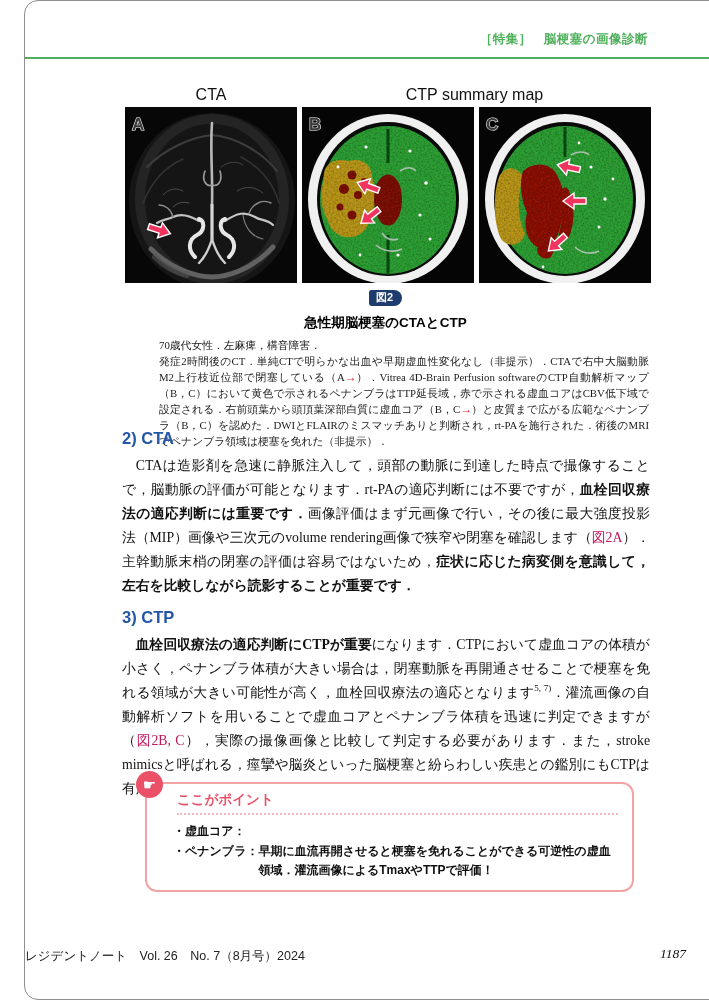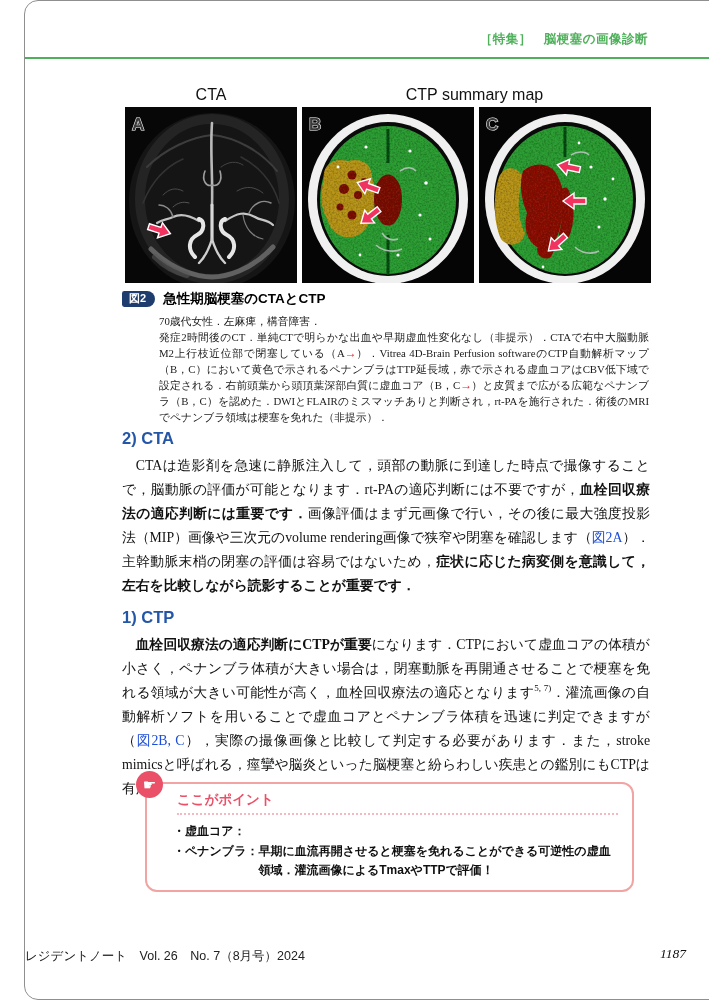--- a/index.html
+++ b/index.html
@@ -30,32 +30,32 @@
   .fig-title.cta { left: 100px; width: 172px; }
   .fig-title.ctp { left: 277px; width: 345px; }
   .panels { position: absolute; top: 106px; left: 100px; display: flex; gap: 5px; }
   .panels svg { display: block; }
   .plabel {
     font-family: "Liberation Sans", sans-serif; font-size: 17px; font-weight: bold;
     fill: #3a3a3a; stroke: #ffffff; stroke-width: 1.1px; paint-order: stroke;
   }
   
   .figcap { position: absolute; top: 289px; left: 97px; width: 527px; }
-  .figcap-head { display: flex; align-items: center; gap: 8px; margin-bottom: 5px; }
+  .figcap-head { display: flex; align-items: center; gap: 8px; margin-bottom: 5px; flex-direction: column; }
   .badge {
     background: #1f3c6e; color: #fff; font-size: 11px; font-weight: bold;
     padding: 2px 9px 3px 7px; border-radius: 3px 10px 10px 3px; line-height: 1;
   }
   .figcap-title { font-size: 13.5px; font-weight: bold; color: #000; }
   .figcap-body {
     margin-left: 37px; font-family: "Liberation Serif", serif;
     font-size: 10.8px; line-height: 16px; color: #1a1a1a; text-align: justify;
   }
   .inl-arrow { color: #e8232e; font-weight: bold; font-size: 12px; letter-spacing: -1px; }
-  .red { color: #1d4ed8; }
+  .red { color: #be185d; }
   
   .sec-h { position: absolute; left: 97px; color: #2456a8; font-size: 16.5px; font-weight: bold; }
   .sec-h.s2 { top: 428px; }
   .sec-h.s3 { top: 607px; }
   .bodyp {
     position: absolute; left: 97px; width: 528px;
     font-family: "Liberation Serif", serif; font-size: 13.8px; line-height: 24px;
     color: #111; text-align: justify; text-indent: 1em;
   }
   .bodyp.p2 { top: 453px; }
@@ -246,21 +246,21 @@
     </div>
     <div class="figcap-body">
       <div>70歳代女性．左麻痺，構音障害．</div>
       <div><span>発症2時間後のCT．単純CTで明らかな出血や早期虚血性変化なし（非提示）．CTAで右中大脳動脈M2上行枝近位部で閉塞している（A</span><span class="inl-arrow">→</span><span>）．Vitrea 4D-Brain Perfusion softwareのCTP自動解析マップ（B，C）において黄色で示されるペナンブラはTTP延長域，赤で示される虚血コアはCBV低下域で設定される．右前頭葉から頭頂葉深部白質に虚血コア（B，C</span><span class="inl-arrow">→</span><span>）と皮質まで広がる広範なペナンブラ（B，C）を認めた．DWIとFLAIRのミスマッチありと判断され，rt-PAを施行された．術後のMRIでペナンブラ領域は梗塞を免れた（非提示）．</span></div>
     </div>
   </div>
 
   <div class="sec-h s2">2) CTA</div>
   <p class="bodyp p2"><span>CTAは造影剤を急速に静脈注入して，頭部の動脈に到達した時点で撮像することで，脳動脈の評価が可能となります．rt-PAの適応判断には不要ですが，</span><b>血栓回収療法の適応判断には重要です．</b><span>画像評価はまず元画像で行い，その後に最大強度投影法（MIP）画像や三次元のvolume rendering画像で狭窄や閉塞を確認します（</span><span class="red">図2A</span><span>）．主幹動脈末梢の閉塞の評価は容易ではないため，</span><b>症状に応じた病変側を意識して，左右を比較しながら読影することが重要です．</b></p>
 
-  <div class="sec-h s3">1) CTP</div>
+  <div class="sec-h s3">3) CTP</div>
   <p class="bodyp p3"><b>血栓回収療法の適応判断にCTPが重要</b><span>になります．CTPにおいて虚血コアの体積が小さく，ペナンブラ体積が大きい場合は，閉塞動脈を再開通させることで梗塞を免れる領域が大きい可能性が高く，血栓回収療法の適応となります</span><sup>5, 7)</sup><span>．灌流画像の自動解析ソフトを用いることで虚血コアとペナンブラ体積を迅速に判定できますが（</span><span class="red">図2B, C</span><span>），実際の撮像画像と比較して判定する必要があります．また，stroke mimicsと呼ばれる，痙攣や脳炎といった脳梗塞と紛らわしい疾患との鑑別にもCTPは有用です．</span></p>
 
   <div class="pointbox">
     <div class="point-icon">☛</div>
     <div class="point-head">ここがポイント</div>
     <div class="point-items">
       <div class="point-item">
         <span class="pi-label">・虚血コア：</span>
       </div>
       <div class="point-item">

